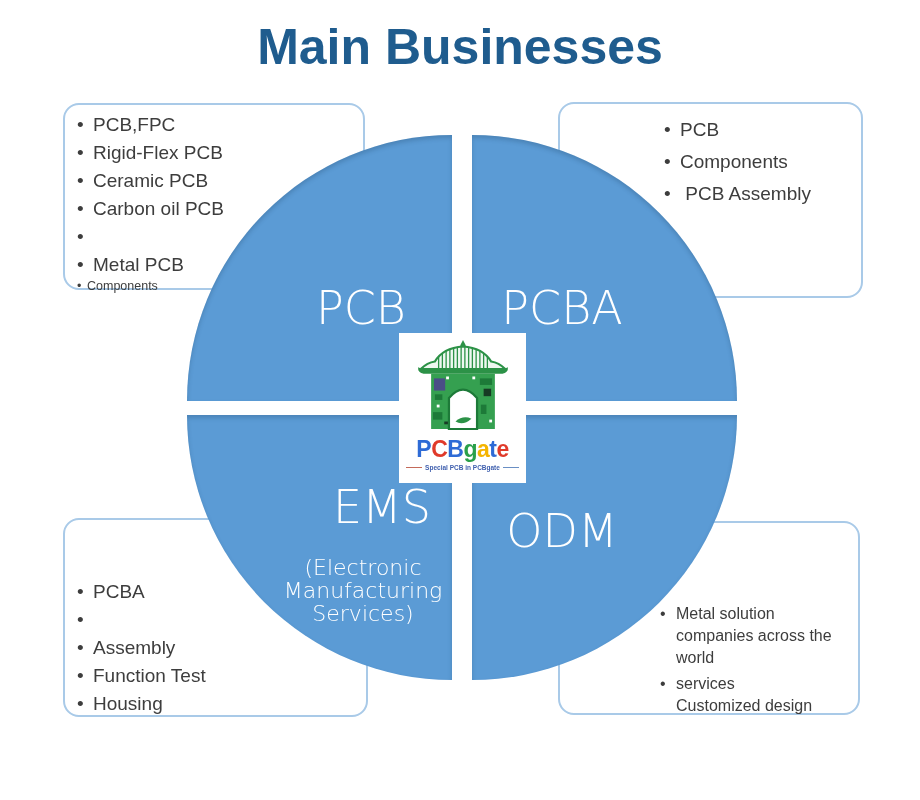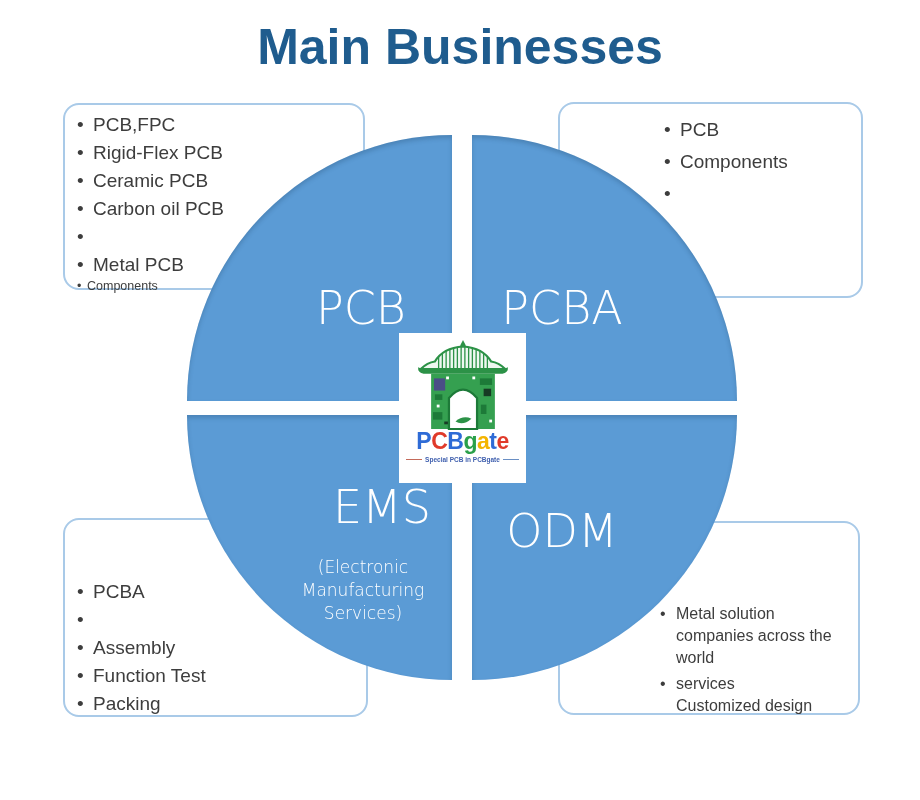--- a/index.html
+++ b/index.html
@@ -38,28 +38,28 @@
   .q-br{left:472px;top:415px;width:265px;height:265px;border-radius:0 0 100% 0;}
 
   .qlabel{position:absolute;z-index:3;color:#fff;font-size:46px;font-weight:200;
           font-family:"DejaVu Sans","Liberation Sans",sans-serif;
           transform:translate(-50%,-50%);white-space:nowrap;}
   .l-pcb{left:361px;top:308px;}
   .l-pcba{left:562px;top:308px;}
   .l-ems{left:382px;top:507px;}
   .l-odm{left:562px;top:507px;margin-top:24px;}
   .sublabel{position:absolute;z-index:3;left:363px;top:590px;transform:translate(-50%,-50%);
-            color:#fff;font-size:17px;line-height:23px;text-align:center;white-space:pre-line;
+            color:#fff;font-size:22px;line-height:23px;text-align:center;white-space:pre-line;
             font-weight:200;font-family:"DejaVu Sans","Liberation Sans",sans-serif;}
 
   
   .logo-box{position:absolute;z-index:4;left:399px;top:333px;width:127px;height:150px;
             background:#fff;display:flex;flex-direction:column;align-items:center;}
   .gate{width:90px;height:92px;margin-top:5px;}
-  .wordmark{font-size:23px;font-weight:bold;letter-spacing:-0.5px;line-height:23px;margin-top:0;}
+  .wordmark{font-size:23px;font-weight:bold;letter-spacing:-0.5px;line-height:23px;margin-top:8px;}
   .tagline-row{display:flex;align-items:center;gap:3px;margin-top:3px;width:100%;justify-content:center;}
   .tl-line-l{width:16px;border-top:1px solid #c46a5a;height:0;}
   .tl-line-r{width:16px;border-top:1px solid #6a8fc4;height:0;}
   .tl-text{font-size:6.5px;color:#3f5fae;font-weight:bold;white-space:nowrap;}
 </style>
 </head>
 <body>
 
 <div class="canvas">
 
@@ -101,20 +101,21 @@
         <div class="li">
           <span class="dot">•</span>
           <span class="txt"><div>PCB</div></span>
         </div>
         <div class="li">
           <span class="dot">•</span>
           <span class="txt"><div>Components</div></span>
         </div>
         <div class="li">
           <span class="dot">•</span>
+          <span class="txt"><div> PCB Assembly</div></span>
         </div>
       </div>
   </div>
   <div class="card card-bl">
     <div class="list list-bl" id="list-bl">
         <div class="li">
           <span class="dot">•</span>
           <span class="txt"><div>PCBA</div></span>
         </div>
         <div class="li">
@@ -123,21 +124,21 @@
         <div class="li">
           <span class="dot">•</span>
           <span class="txt"><div>Assembly</div></span>
         </div>
         <div class="li">
           <span class="dot">•</span>
           <span class="txt"><div>Function Test</div></span>
         </div>
         <div class="li">
           <span class="dot">•</span>
-          <span class="txt"><div>Packing</div></span>
+          <span class="txt"><div>Housing</div></span>
         </div>
       </div>
   </div>
   <div class="card card-br">
     <div class="list list-br" id="list-br">
         <div class="li">
           <span class="dot">•</span>
           <span class="txt"><div>Metal solution</div><div>companies across the</div><div>world</div></span>
         </div>
         <div class="li">

